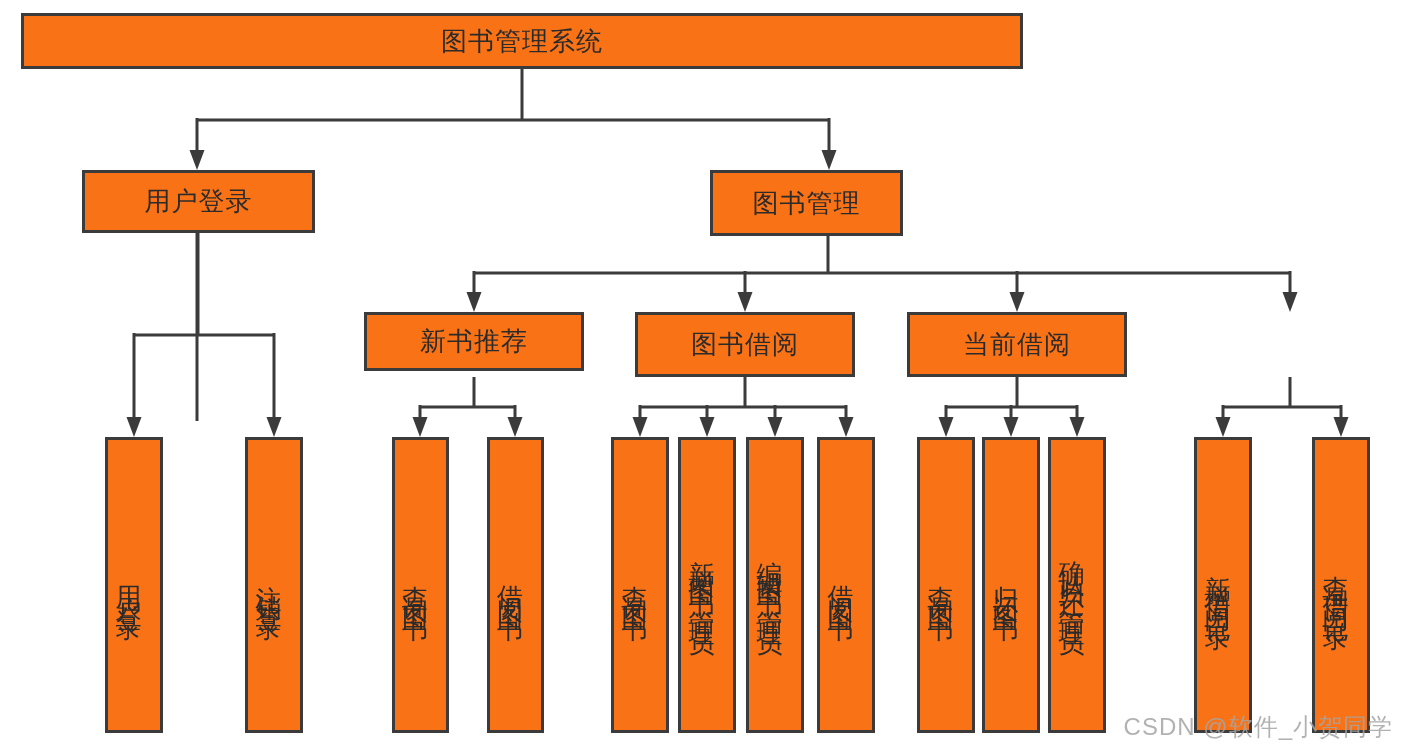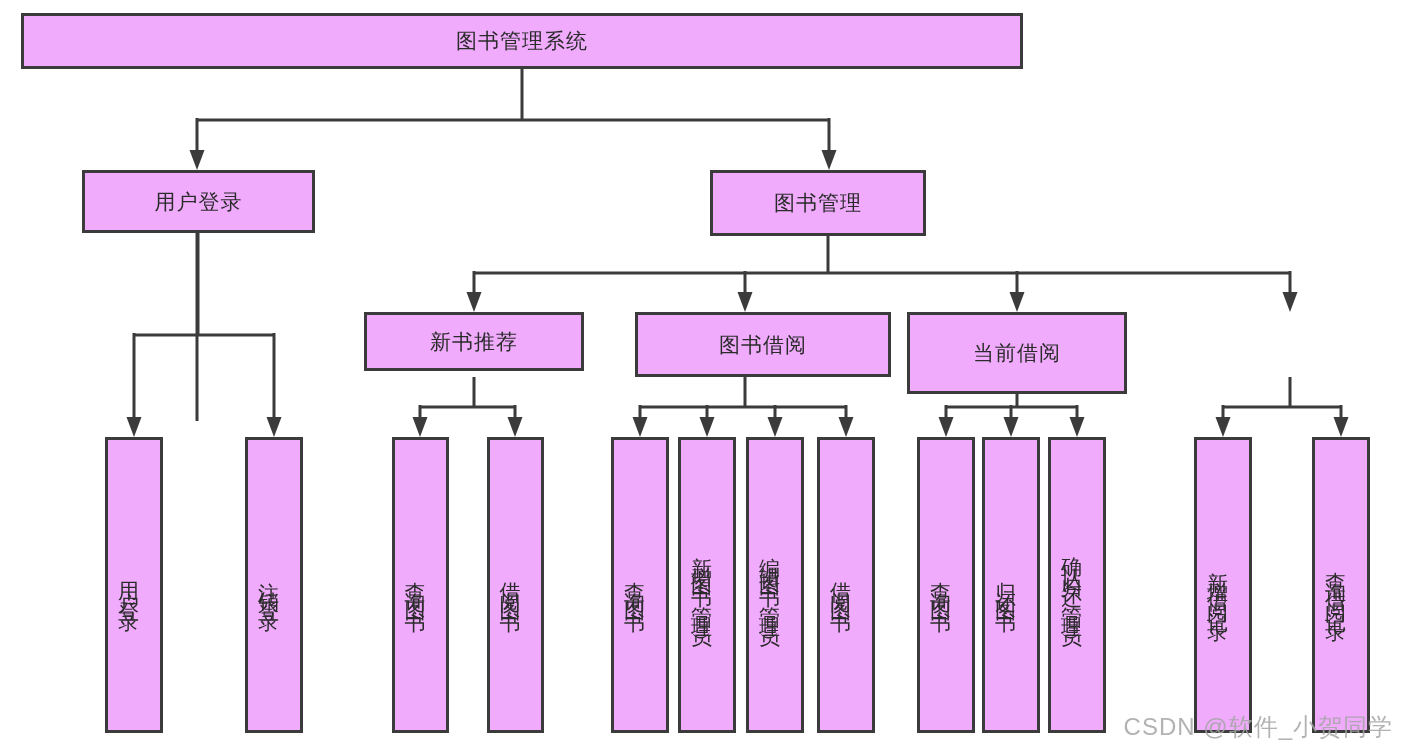--- a/index.html
+++ b/index.html
@@ -9,25 +9,25 @@
     background:#ffffff;
     font-family:"Liberation Sans", sans-serif;
     color:#2b2b2b;
     overflow:hidden;
   }
   .connectors{position:absolute;left:0;top:0;}
   .node{
     position:absolute;
     box-sizing:border-box;
     border:3px solid #3b3b3b;
-    background:#f0abfc;
+    background:#f97316;
     display:flex;
     align-items:center;
     justify-content:center;
-    font-size:21px;
+    font-size:26px;
     letter-spacing:1px;
     color:#2b2b2b;
     z-index:2;
   }
   .node.v span{
     writing-mode:vertical-rl;
     text-orientation:mixed;
     letter-spacing:10px;
     margin-block-end:-10px;
     line-height:1;
@@ -106,31 +106,31 @@
     </g>
   </svg>
 
   <div class="node h" style="left:21px;top:13px;width:1002px;height:56px">
     <span>图书管理系统</span>
   </div>
 
   <div class="node h" style="left:82px;top:170px;width:233px;height:63px">
     <span>用户登录</span>
   </div>
-  <div class="node h" style="left:710px;top:170px;width:216px;height:66px">
+  <div class="node h" style="left:710px;top:170px;width:193px;height:66px">
     <span>图书管理</span>
   </div>
 
   <div class="node h" style="left:364px;top:312px;width:220px;height:59px">
     <span>新书推荐</span>
   </div>
-  <div class="node h" style="left:635px;top:312px;width:256px;height:65px">
+  <div class="node h" style="left:635px;top:312px;width:220px;height:65px">
     <span>图书借阅</span>
   </div>
-  <div class="node h" style="left:907px;top:312px;width:220px;height:82px">
+  <div class="node h" style="left:907px;top:312px;width:220px;height:65px">
     <span>当前借阅</span>
   </div>
 
   <div class="node v" style="left:105px;top:437px;width:58px;height:296px">
     <span>用户登录</span>
   </div>
   <div class="node v" style="left:245px;top:437px;width:58px;height:296px">
     <span>注销登录</span>
   </div>
 

